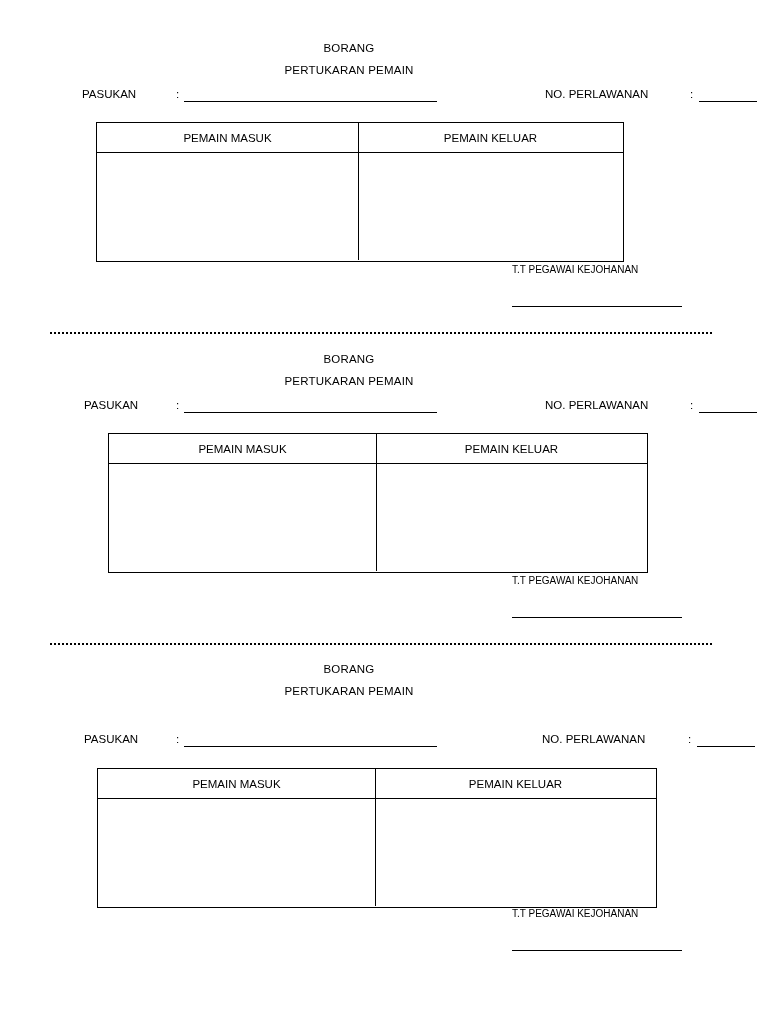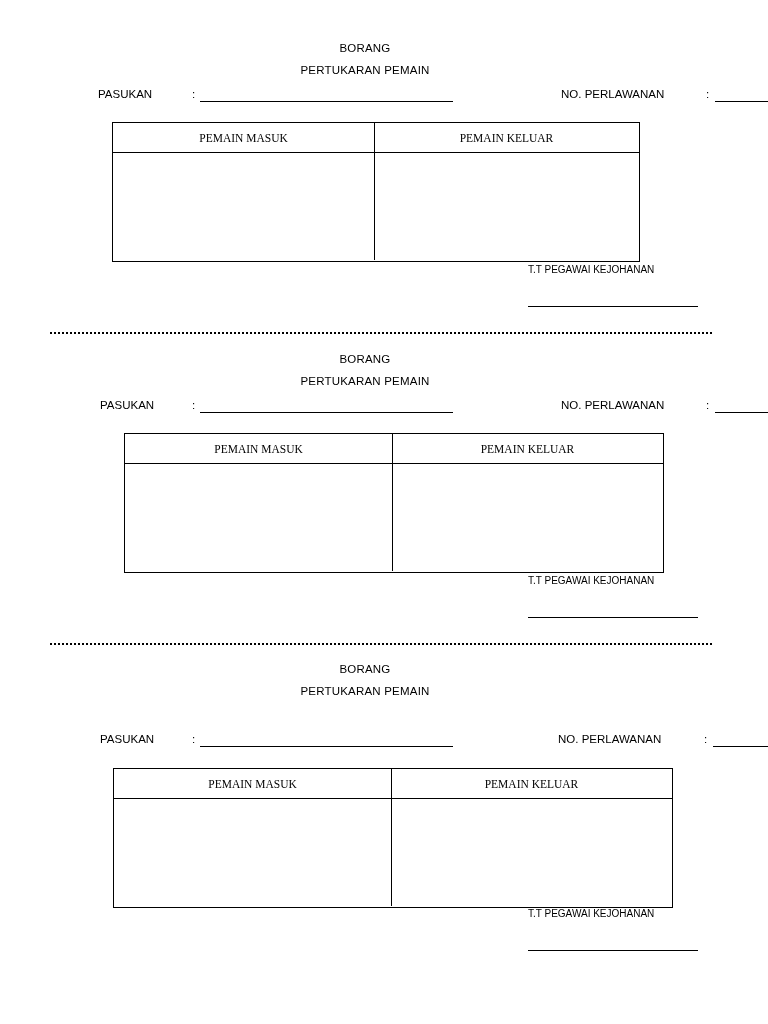--- a/index.html
+++ b/index.html
@@ -15,21 +15,21 @@
     position: relative;
     overflow: hidden;
   }
   .page {
     position: relative;
     width: 768px;
     height: 1024px;
   }
   .form-block {
     position: absolute;
-    left: 16px;
+    left: 0;
     width: 612px;
     padding-left: 36px;
   }
   .title-line {
     text-align: center;
     font-size: 11.5px;
     letter-spacing: 0.2px;
   }
   .title-1 { margin-left: 14px; }
   .title-2 { margin-left: 14px; }
@@ -62,21 +62,20 @@
   }
   .colon-perlawanan {
     position: absolute;
     top: 0;
   }
 
   .table {
     position: absolute;
     border: 1.4px solid #000;
     box-sizing: border-box;
-    font-family: Liberation Serif, serif;
   }
   .table .thead {
     display: flex;
     height: 30px;
     border-bottom: 1.4px solid #000;
     box-sizing: border-box;
   }
   .table .th {
     display: flex;
     align-items: center;

